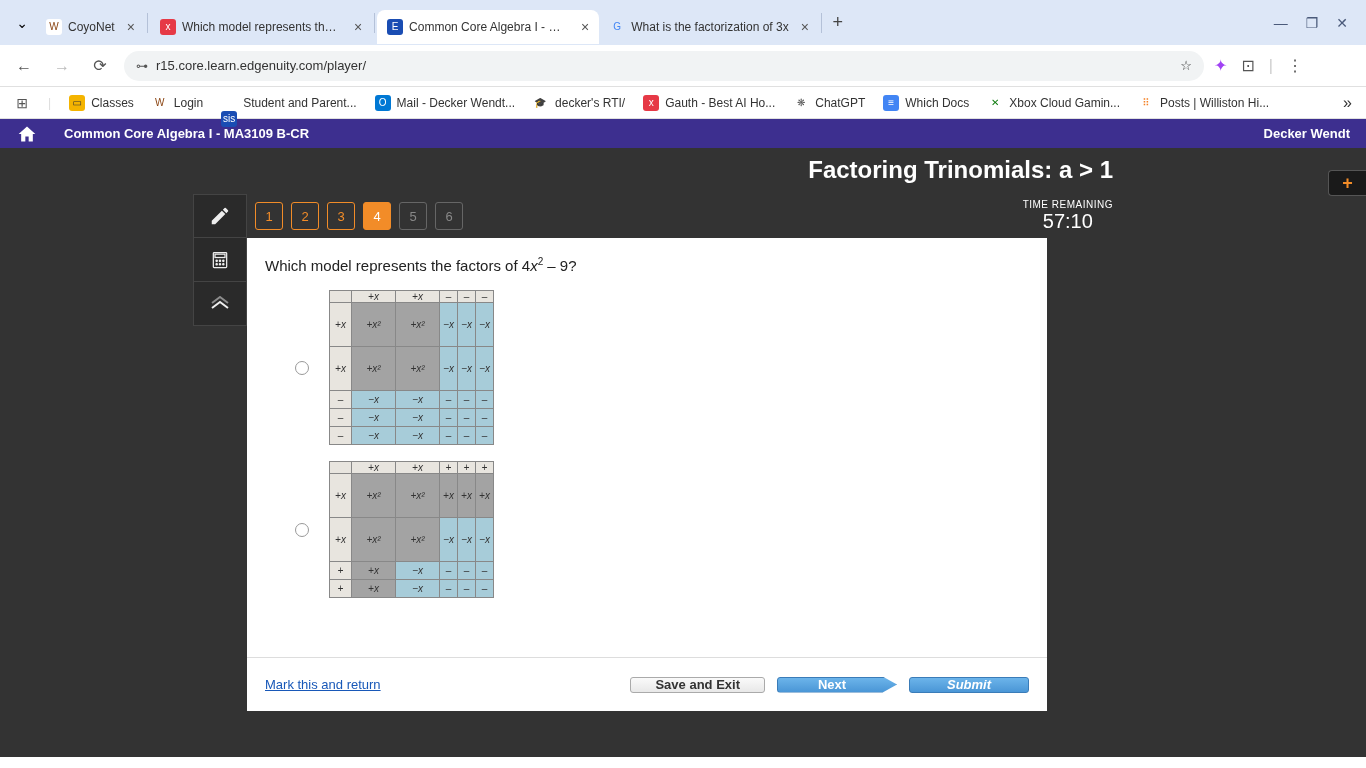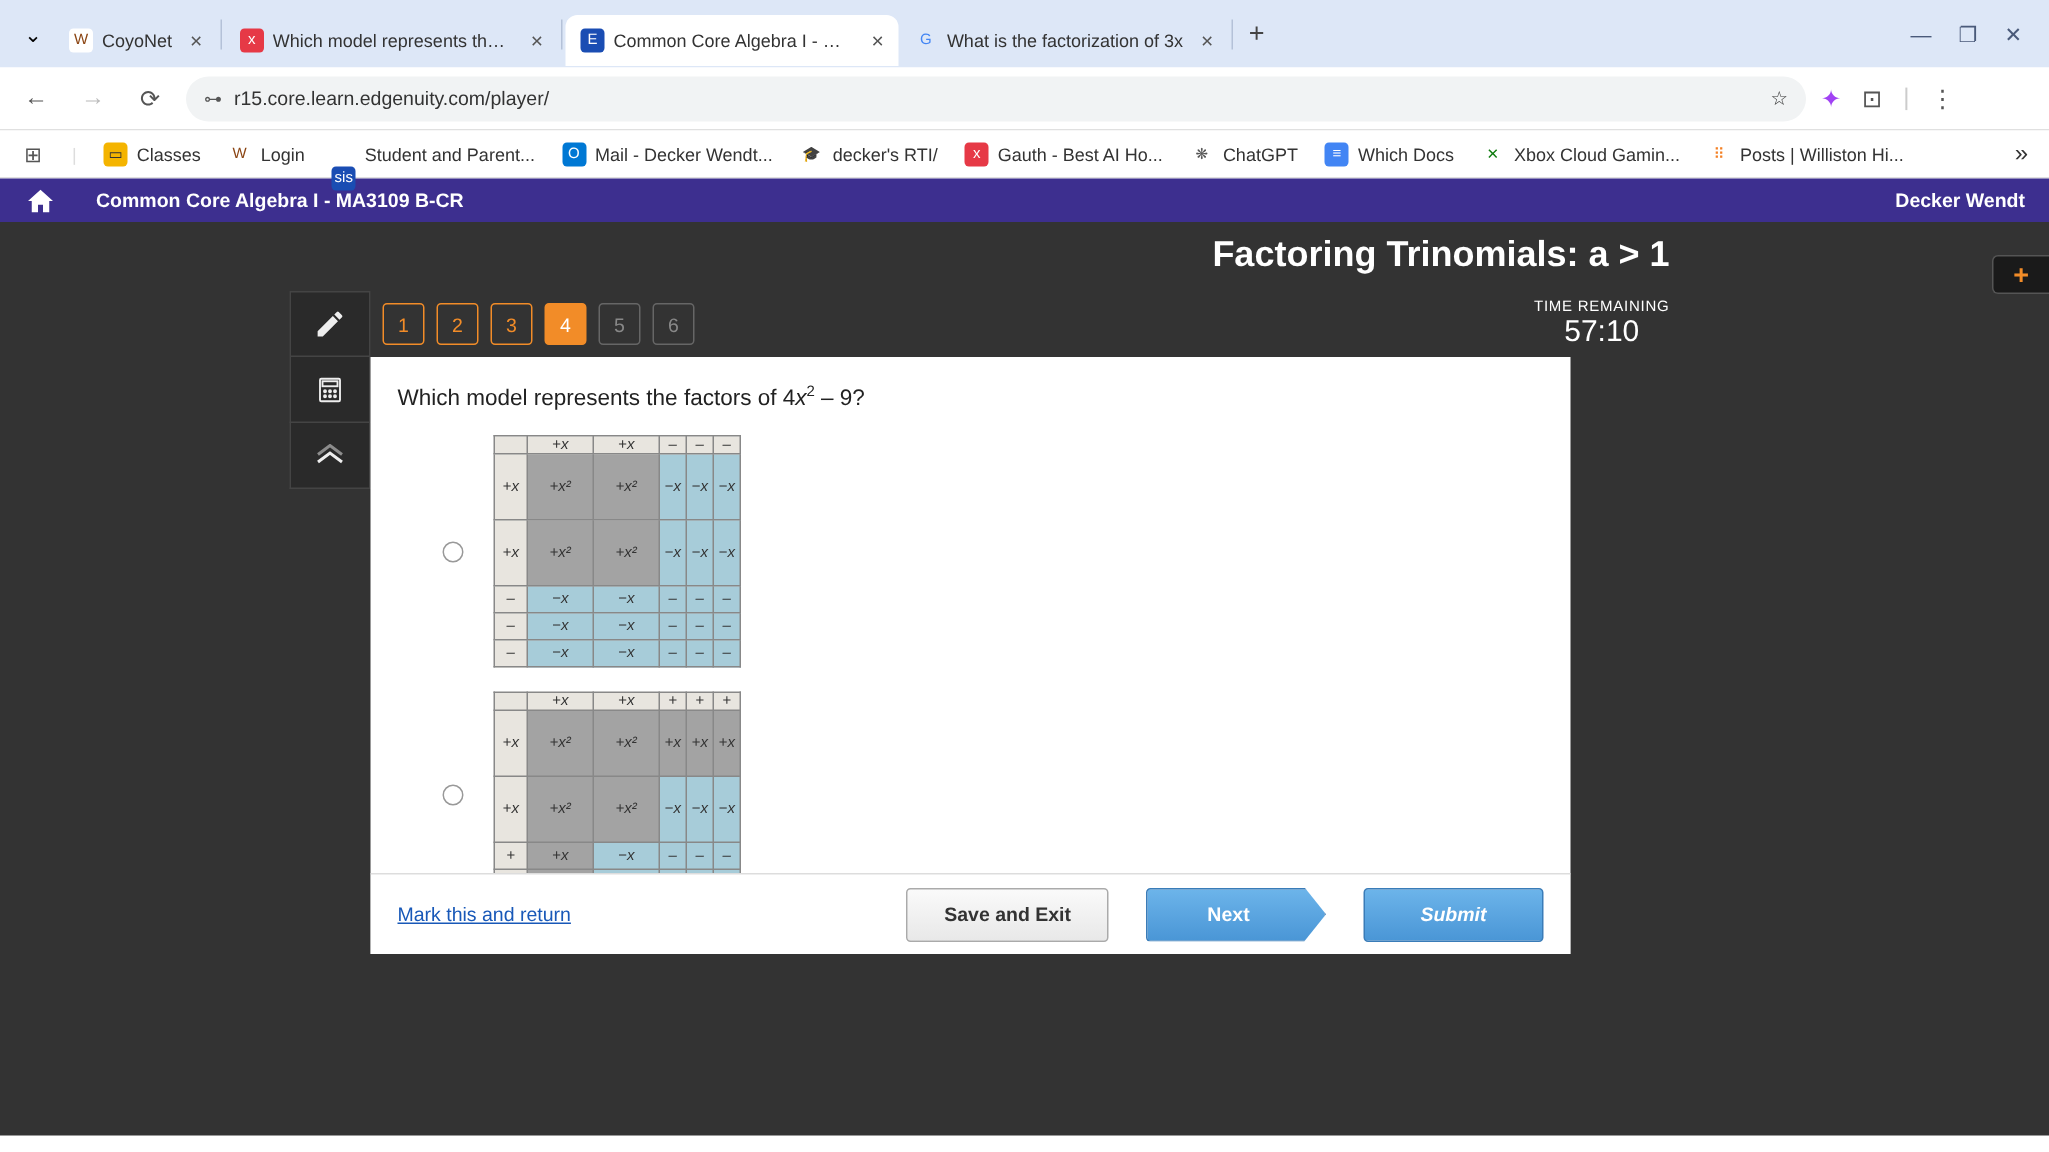--- a/index.html
+++ b/index.html
@@ -51,44 +51,44 @@
 .qnav-row { display:flex; align-items:center; height:44px; }
 .qnav { display:flex; gap:8px; margin-left:8px; }
 .qbtn { width:28px; height:28px; border:1px solid #f28c28; color:#f28c28; display:flex; align-items:center; justify-content:center; font-size:13px; border-radius:3px; cursor:pointer; }
 .qbtn.current { background:#f28c28; color:#fff; }
 .qbtn.future { border-color:#666; color:#888; }
 .timer { margin-left:auto; color:#fff; text-align:center; }
 .timer .lbl { font-size:10px; letter-spacing:0.5px; }
 .timer .val { font-size:20px; }
 
 .question-panel { background:#fff; flex:1; width:800px; margin-left:0; height:452px; overflow:hidden; position:relative; }
-.question-scroll { padding:18px 18px 0 18px; height:398px; overflow:hidden; }
+.question-scroll { padding:18px 18px 0 18px; height:473px; overflow:hidden; }
 .qtext { font-size:15px; color:#222; }
 .qtext sup { font-size:10px; }
 
 .choice { display:flex; align-items:center; gap:20px; margin:16px 0 0 30px; }
 .radio { width:14px; height:14px; border:1px solid #999; border-radius:50%; flex-shrink:0; }
 
 
 table.model { border-collapse:collapse; }
 table.model td { border:1px solid #888; text-align:center; font-size:10px; font-style:italic; color:#333; }
 .hdr { background:#e8e5df; }
 .orange { background:#a3a3a3; }
 .blue { background:#a7ccd9; }
 .w-corner { width:22px; height:12px; }
 .w-big { width:44px; }
 .w-sm { width:18px; }
 .h-sm { height:12px; }
 .h-big { height:44px; }
 .h-md { height:18px; }
 
-.footer { position:absolute; bottom:0; left:0; right:0; height:54px; border-top:1px solid #ddd; display:flex; align-items:center; padding:0 18px; gap:25px; background:#fff; }
+.footer { position:absolute; bottom:0; left:0; right:0; height:54px; border-top:1px solid #ddd; display:flex; align-items:center; padding:0 18px; gap:12px; background:#fff; }
 .mark-link { color:#1858b8; font-size:13px; text-decoration:underline; }
 .footer-spacer { flex:1; }
-.btn { height:36px; padding:0 24px; font-size:13px; border-radius:3px; cursor:pointer; display:flex; align-items:center; justify-content:center; min-width:130px; }
+.btn { height:16px; padding:0 24px; font-size:13px; border-radius:3px; cursor:pointer; display:flex; align-items:center; justify-content:center; min-width:130px; }
 .btn-save { background:linear-gradient(#fafafa,#e8e8e8); border:1px solid #aaa; color:#333; font-weight:bold; }
 .btn-next { background:linear-gradient(#6cb4ea,#4a96d6); border:1px solid #3a7cb8; color:#fff; font-weight:bold; position:relative; clip-path:polygon(0 0,88% 0,100% 50%,88% 100%,0 100%); padding-right:34px; min-width:120px; }
 .btn-submit { background:linear-gradient(#6cb4ea,#4a96d6); border:1px solid #3a7cb8; color:#fff; font-weight:bold; min-width:120px;font-style:italic; }
 </style>
 </head>
 <body>
 
 <div class="chrome-top">
   <div class="tab-dropdown">⌄</div>
   <div class="tab">

